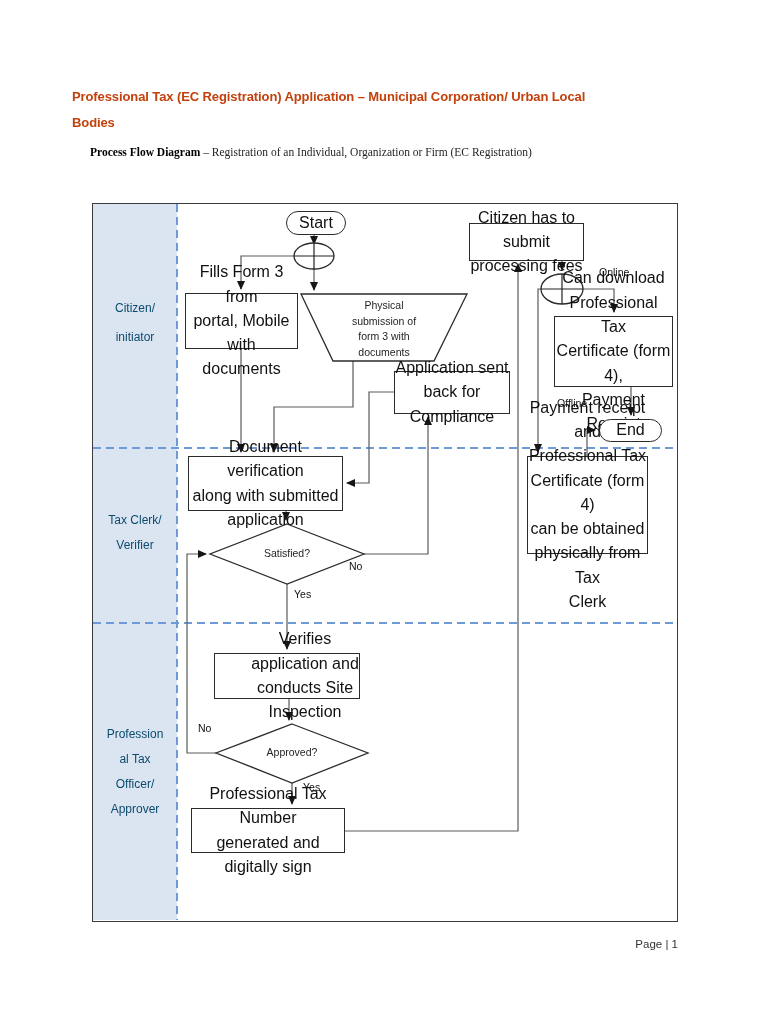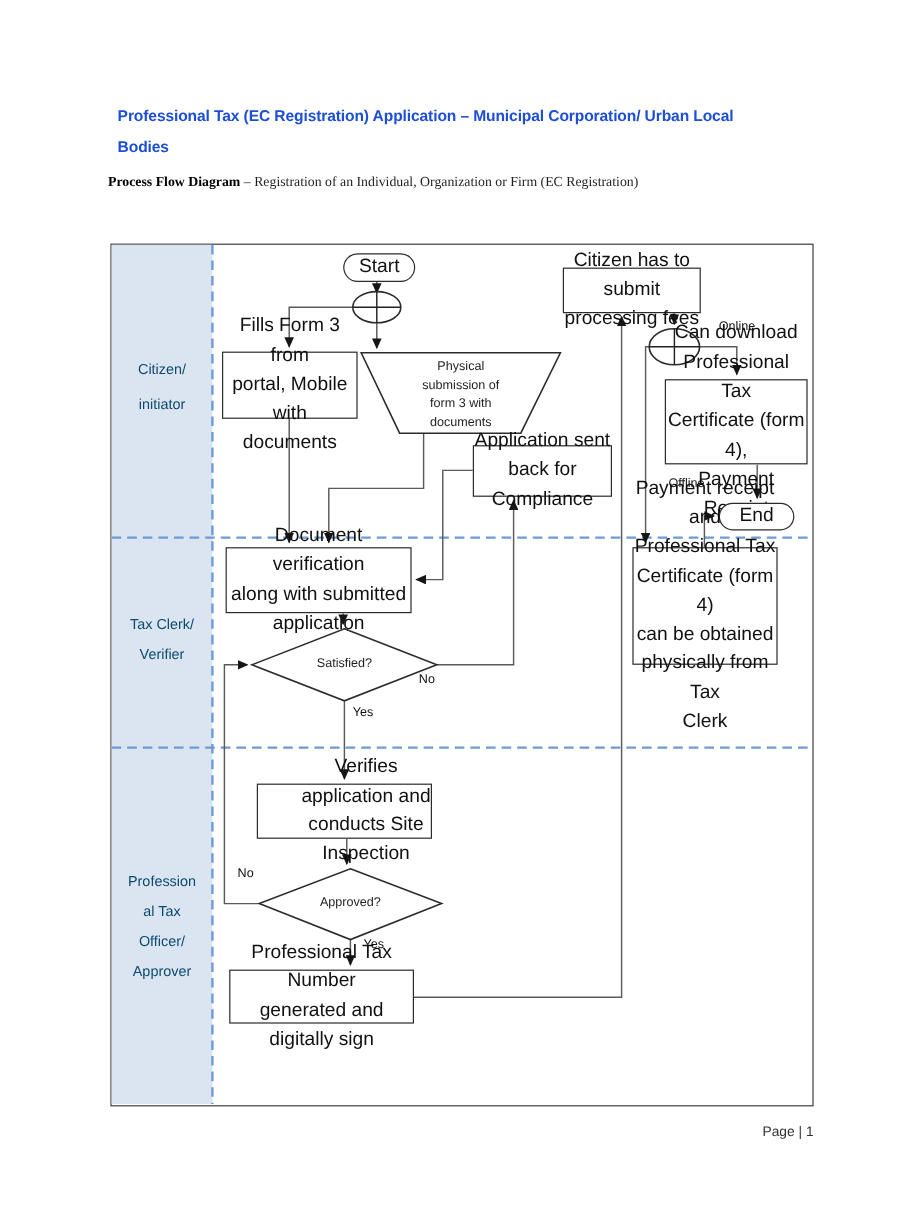--- a/index.html
+++ b/index.html
@@ -1,19 +1,19 @@
 <!DOCTYPE html>
 <html><head>
 <meta charset="utf-8">
 <style>
   html,body{margin:0;padding:0;background:#ffffff;}
   body{width:768px;height:1024px;position:relative;font-family:"Liberation Sans",sans-serif;color:#1f1f1f;overflow:hidden;}
   .abs{position:absolute;}
   
-  .doc-title{left:98px;top:84px;width:600px;font-size:13px;font-weight:bold;line-height:26px;color:#1d4ed8;white-space:pre-line;letter-spacing:-0.1px;}
+  .doc-title{left:72px;top:84px;width:600px;font-size:13px;font-weight:bold;line-height:26px;color:#c2410c;white-space:pre-line;letter-spacing:-0.1px;}
   .doc-subtitle{left:90px;top:146px;width:620px;font-size:11.5px;color:#1f1f1f;font-family:Liberation Serif, serif;}
   .doc-subtitle b{color:#000;}
   .page-number{left:540px;top:938px;width:138px;text-align:right;font-size:11.5px;color:#333;}
   
   .chart{left:92px;top:203px;width:586px;height:719px;border:1.4px solid #3c3c3c;box-sizing:border-box;}
   .lane-fill{left:0;top:0;width:84px;height:716px;background:#dbe5f1;}
   .lane-label{width:84px;text-align:center;font-weight:normal;font-size:12px;color:#0c4a6e;white-space:pre-line;}
   .ll1{top:90px;line-height:29px;}
   .ll2{top:304px;line-height:25px;}
   .ll3{top:518px;line-height:25px;}

